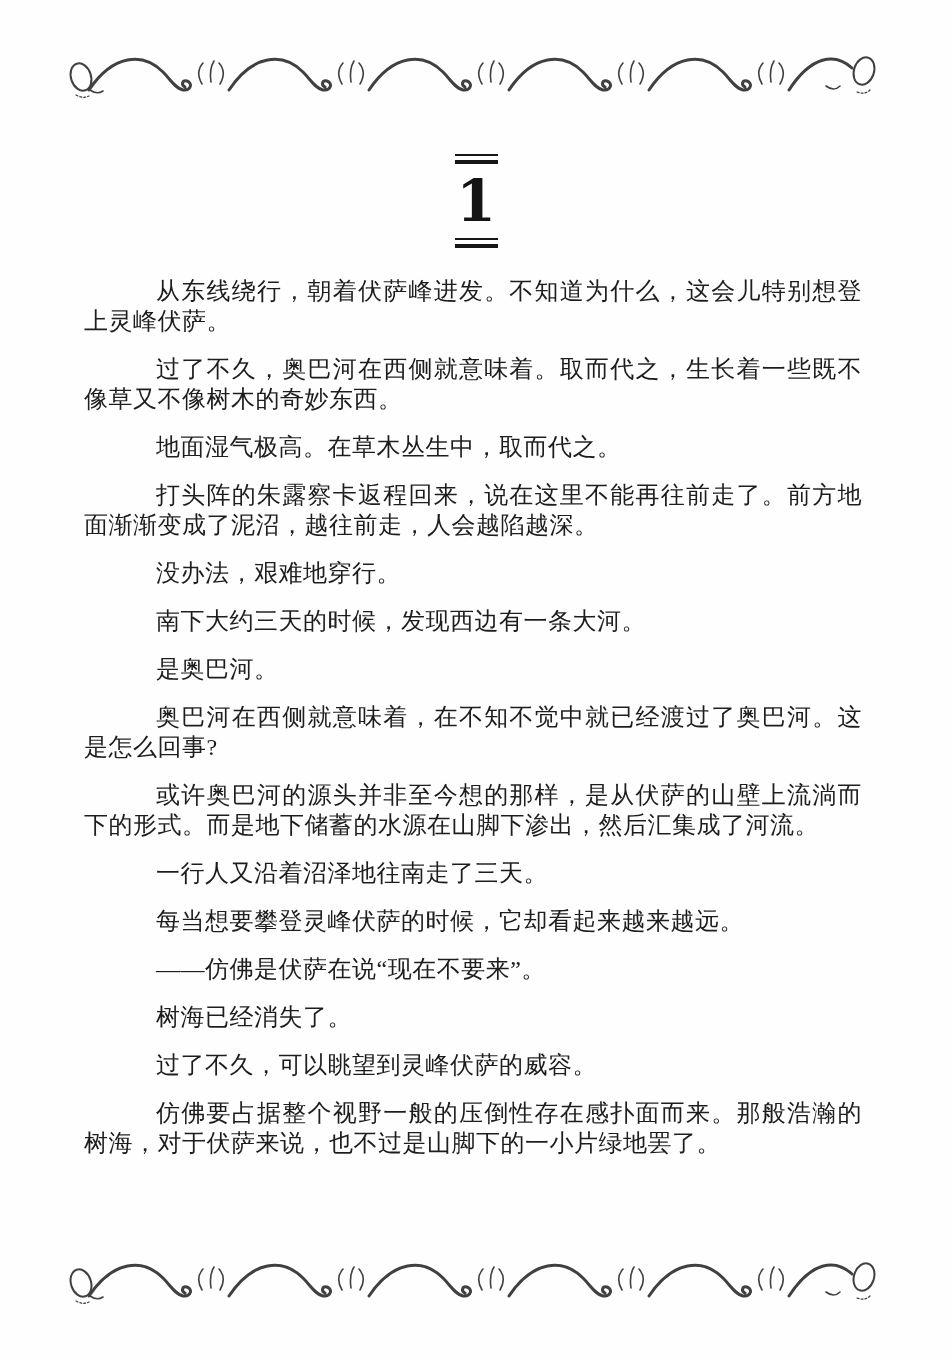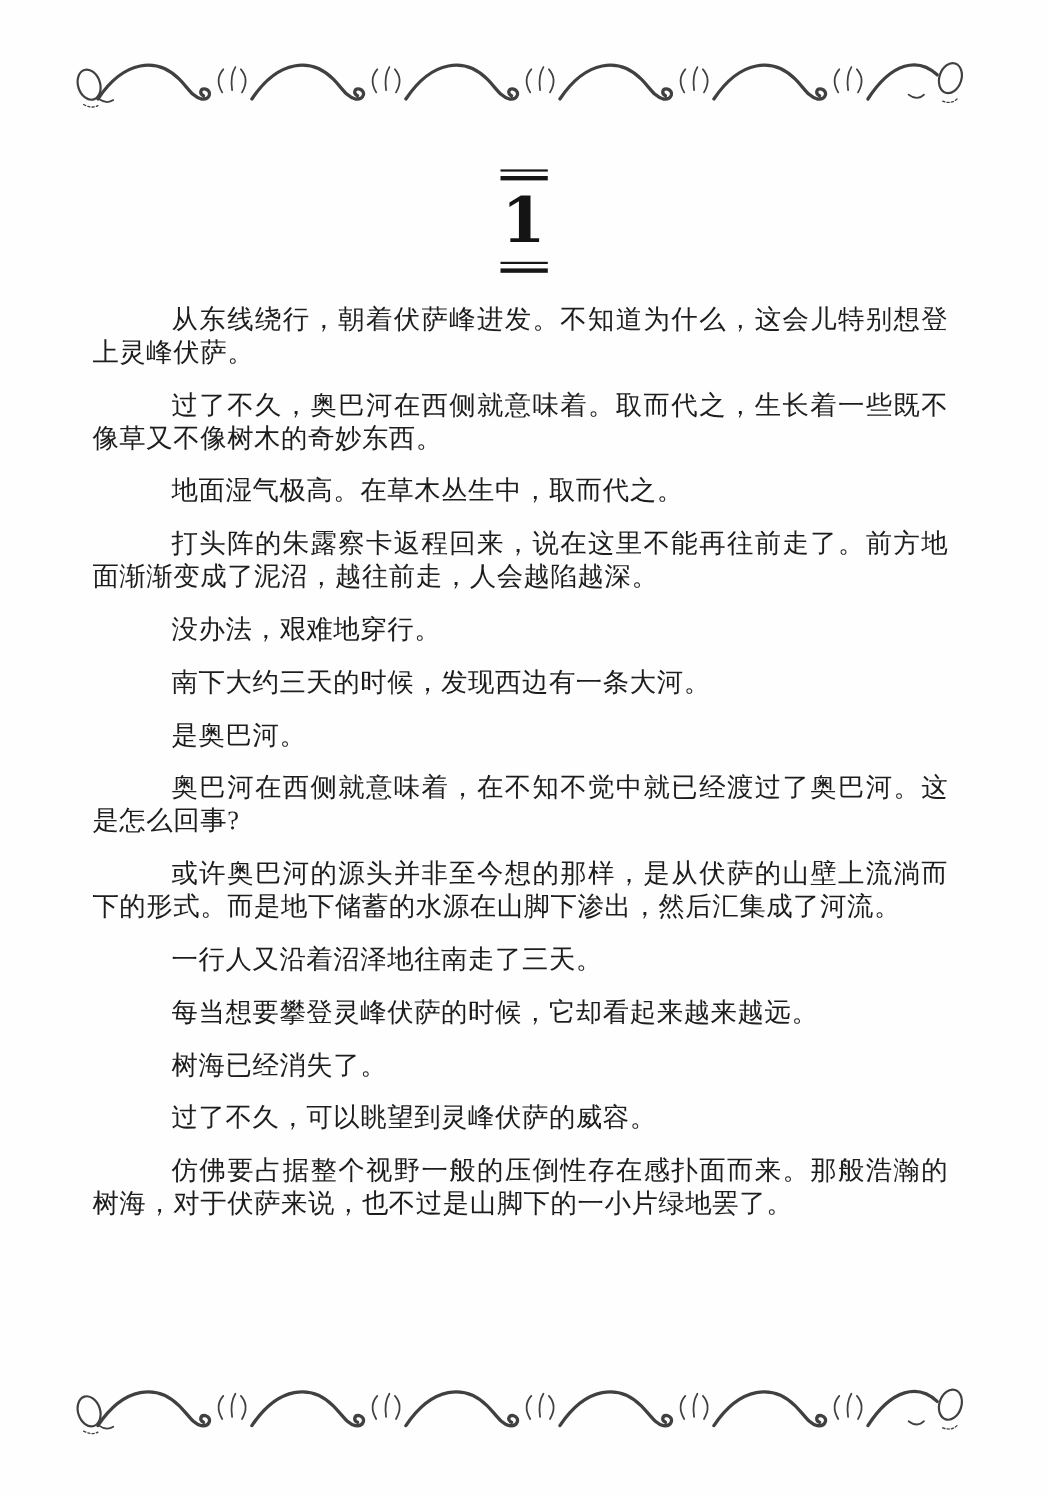--- a/index.html
+++ b/index.html
@@ -130,20 +130,21 @@
     <p>过了不久，奥巴河在西侧就意味着。取而代之，生长着一些既不像草又不像树木的奇妙东西。</p>
     <p>地面湿气极高。在草木丛生中，取而代之。</p>
     <p>打头阵的朱露察卡返程回来，说在这里不能再往前走了。前方地面渐渐变成了泥沼，越往前走，人会越陷越深。</p>
     <p>没办法，艰难地穿行。</p>
     <p>南下大约三天的时候，发现西边有一条大河。</p>
     <p>是奥巴河。</p>
     <p>奥巴河在西侧就意味着，在不知不觉中就已经渡过了奥巴河。这是怎么回事?</p>
     <p>或许奥巴河的源头并非至今想的那样，是从伏萨的山壁上流淌而下的形式。而是地下储蓄的水源在山脚下渗出，然后汇集成了河流。</p>
     <p>一行人又沿着沼泽地往南走了三天。</p>
     <p>每当想要攀登灵峰伏萨的时候，它却看起来越来越远。</p>
+    <p>——仿佛是伏萨在说“现在不要来”。</p>
     <p>树海已经消失了。</p>
     <p>过了不久，可以眺望到灵峰伏萨的威容。</p>
     <p>仿佛要占据整个视野一般的压倒性存在感扑面而来。那般浩瀚的树海，对于伏萨来说，也不过是山脚下的一小片绿地罢了。</p>
   </div>
 
   <div class="flourish flourish-bottom">
     <svg viewBox="0 0 820 52" fill="none" stroke="#262626" stroke-linecap="round">
       <use href="#flourish-art"></use>
     </svg>
   </div>

